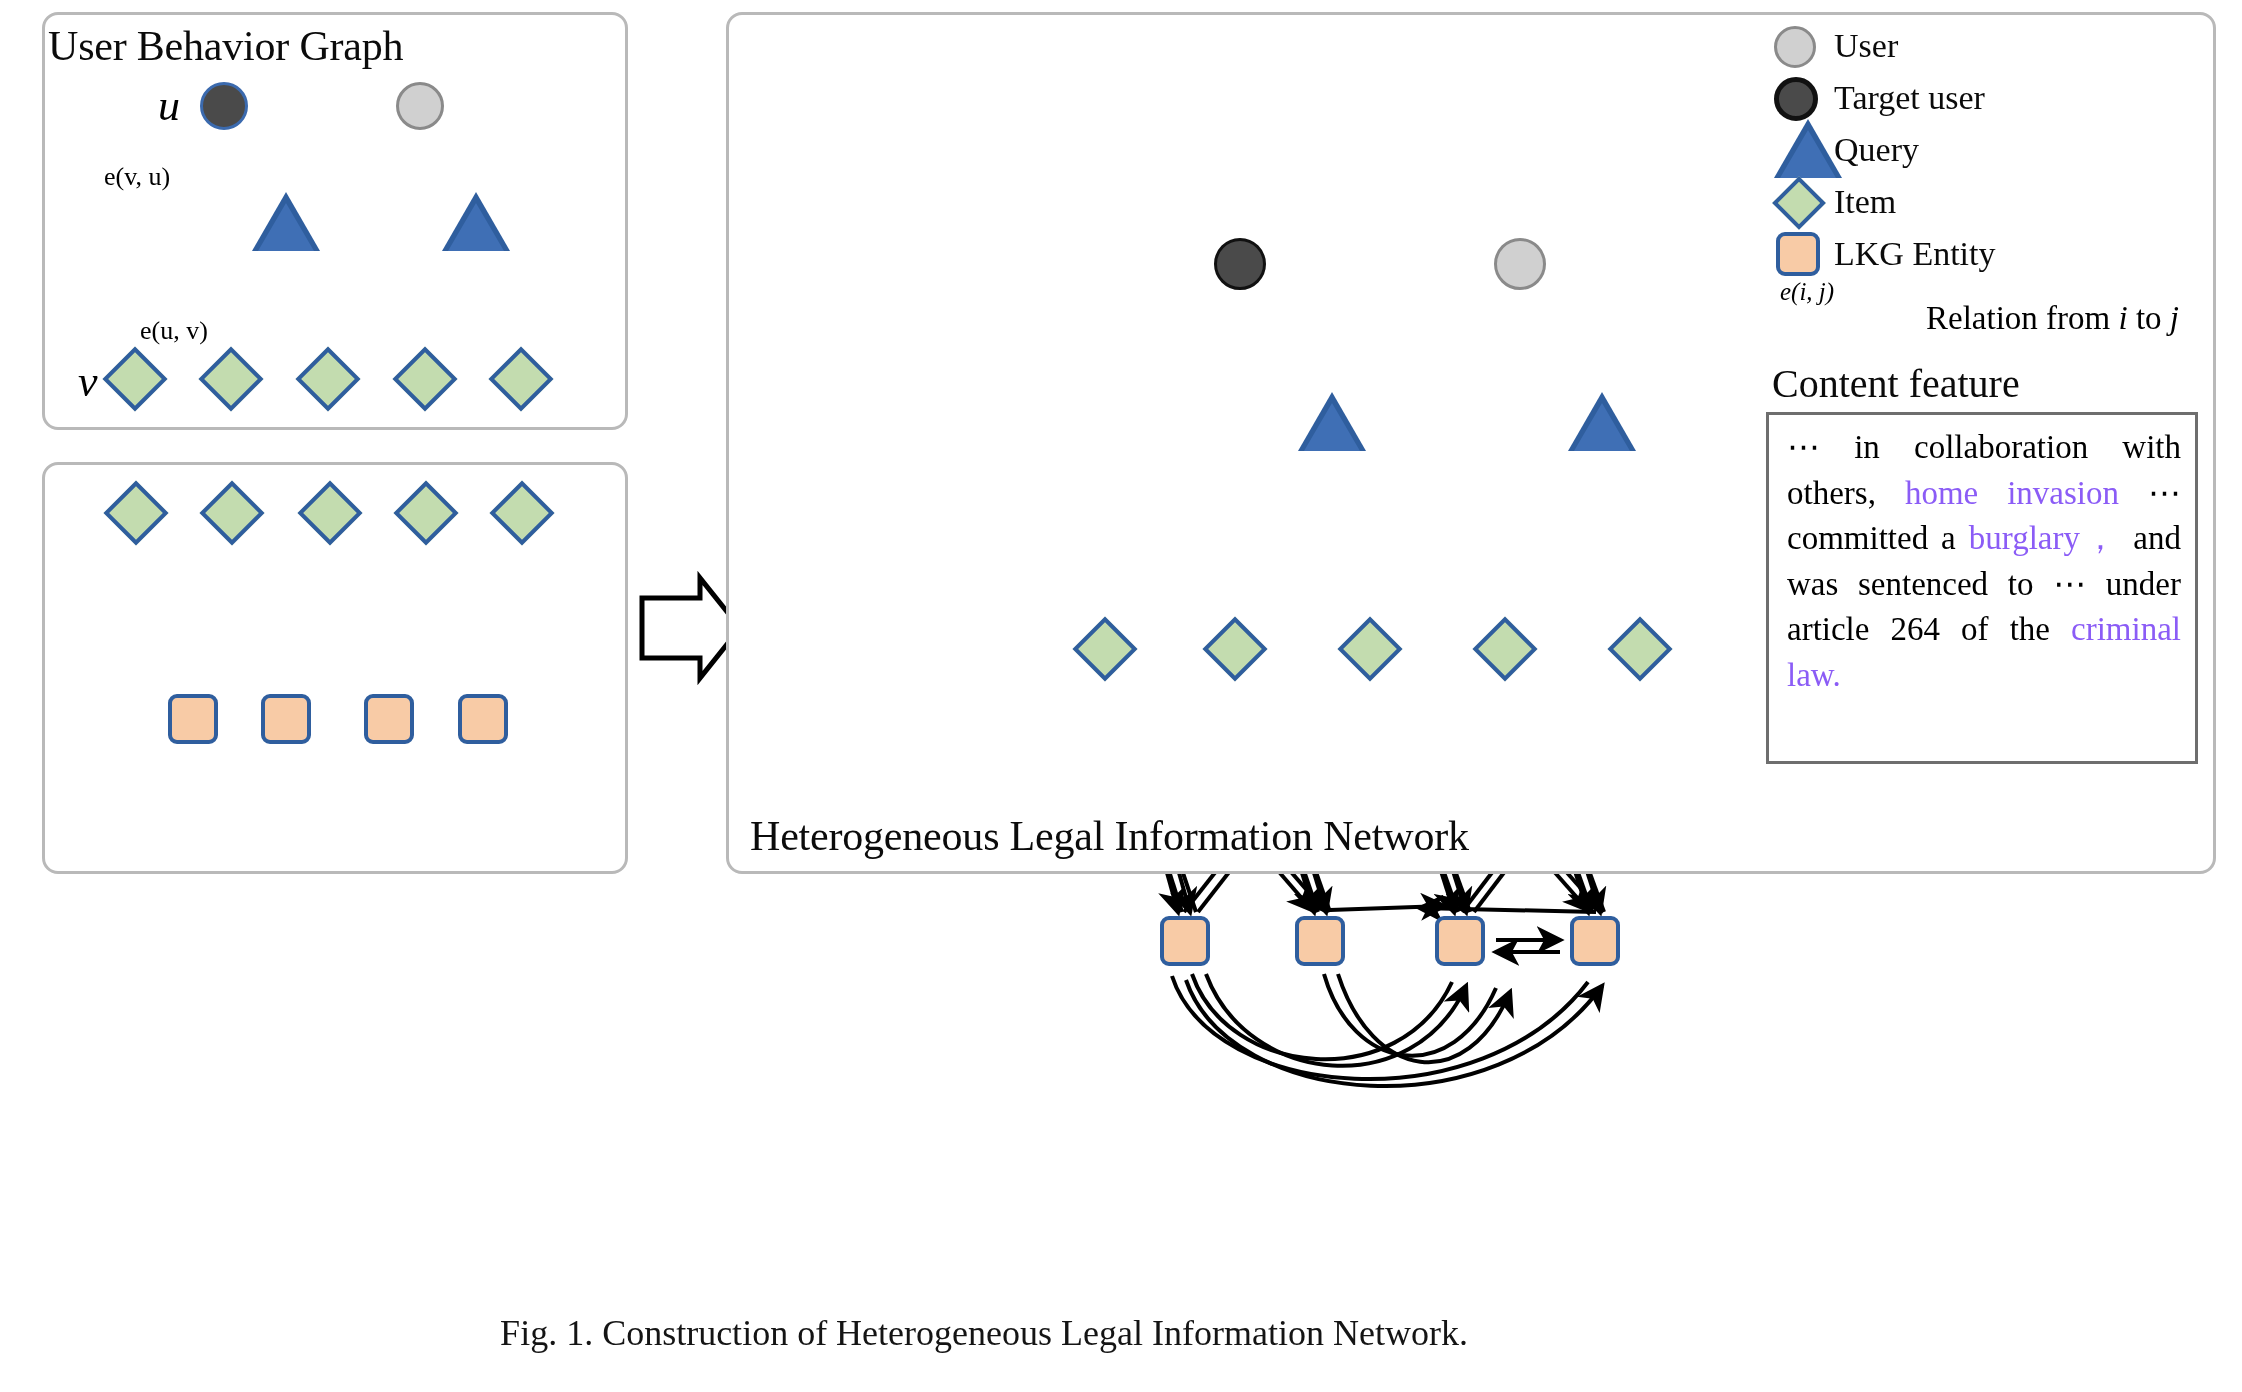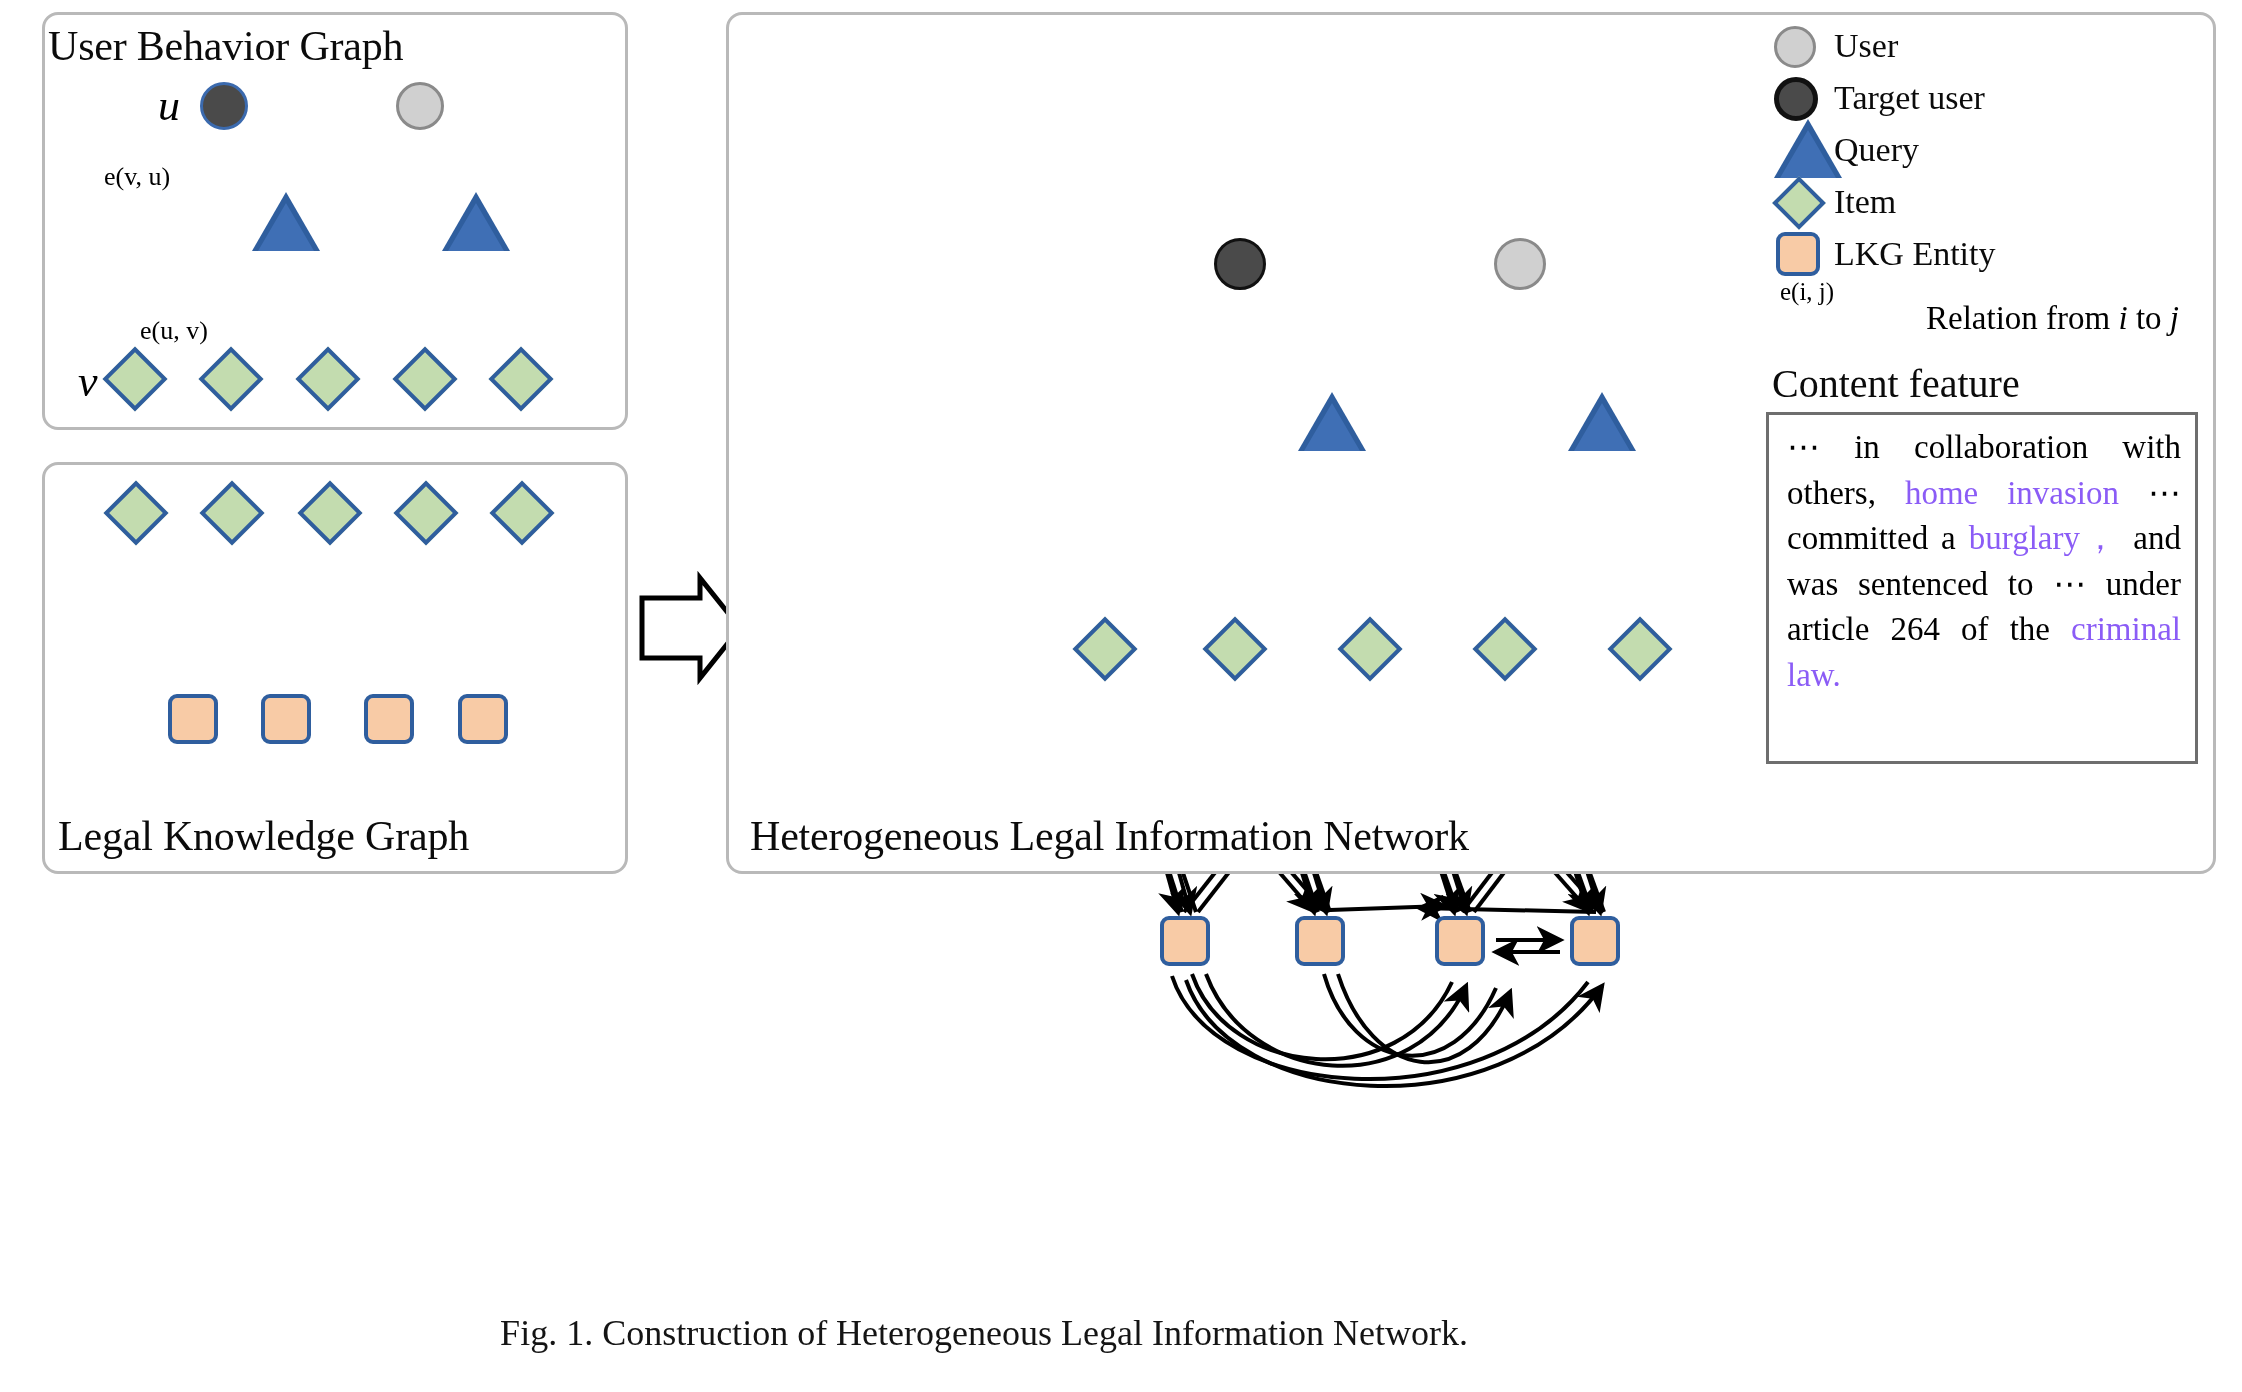--- a/index.html
+++ b/index.html
@@ -138,20 +138,21 @@
     position: absolute;
     left: 1768px;
     top: 282px;
     width: 450px;
     height: 62px;
   }
   .rel-arrow-lbl {
     position: absolute;
     left: 12px; top: -4px;
     font-size: 25px;
+    font-style: italic;
   }
   .rel-text {
     position: absolute;
     left: 158px;
     top: 18px;
     font-size: 33px;
     white-space: nowrap;
   }
 
   #content-title {
@@ -357,21 +358,20 @@
     <g stroke="#000" stroke-width="5" fill="#ffffff">
       <path d="M642,598 L700,598 L700,578 L740,628 L700,678 L700,658 L642,658 Z"></path>
     </g>
   </svg>
 
   <div class="panel" id="panel-ubg"></div>
   <div class="panel" id="panel-lkg"></div>
   <div class="panel" id="panel-hlin"></div>
 
   <div class="panel-title" id="ubg-title">User Behavior Graph</div>
-  <div class="panel-title" id="lkg-title">Legal Knowledge Graph</div>
   <div class="panel-title" id="hlin-title">Heterogeneous Legal Information Network</div>
 
   <div class="node circ ubg-target" style="left:200px; top:82px; width:48px; height:48px;"></div>
   <div class="node circ ubg-user" style="left:396px; top:82px; width:48px; height:48px;"></div>
 
   <div class="mathlbl" style="left:158px; top:80px; font-size:44px;">u</div>
   <div class="mathlbl" style="left:78px; top:356px; font-size:44px;">v</div>
 
   <div class="edgelbl" style="left:104px; top:162px;">e(v, u)</div>
   <div class="edgelbl" style="left:140px; top:316px;">e(u, v)</div>

